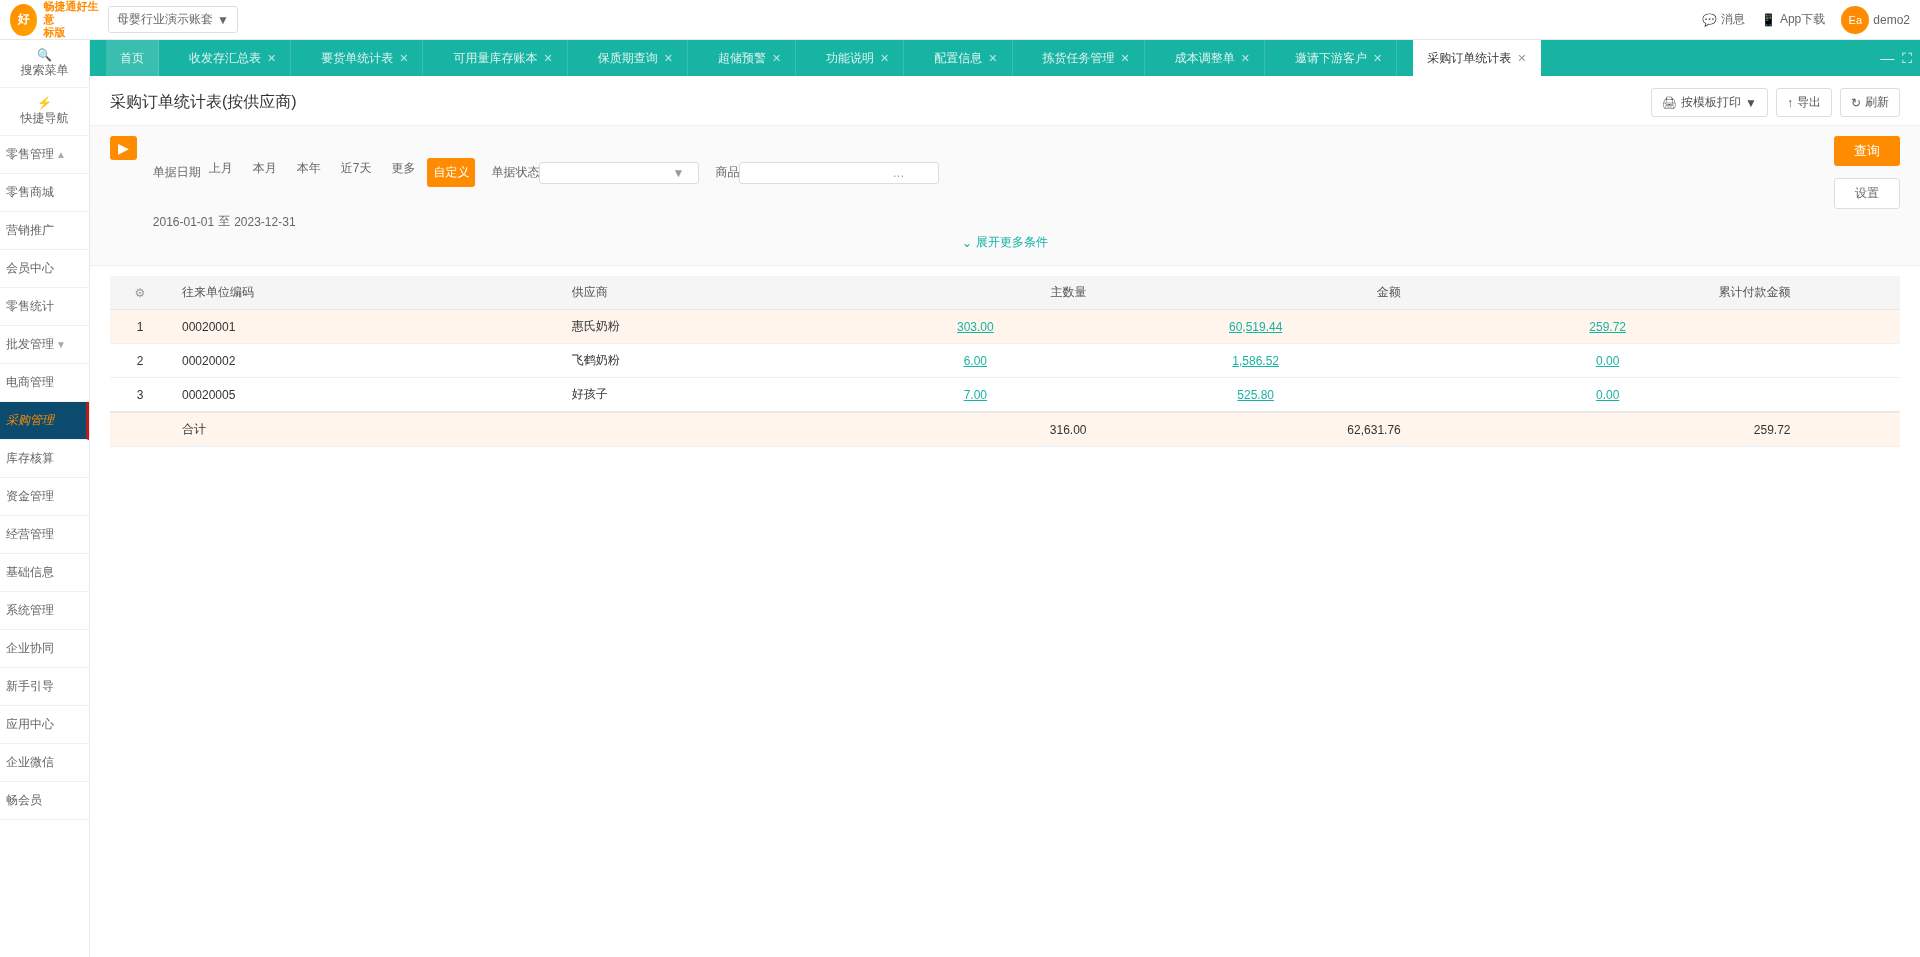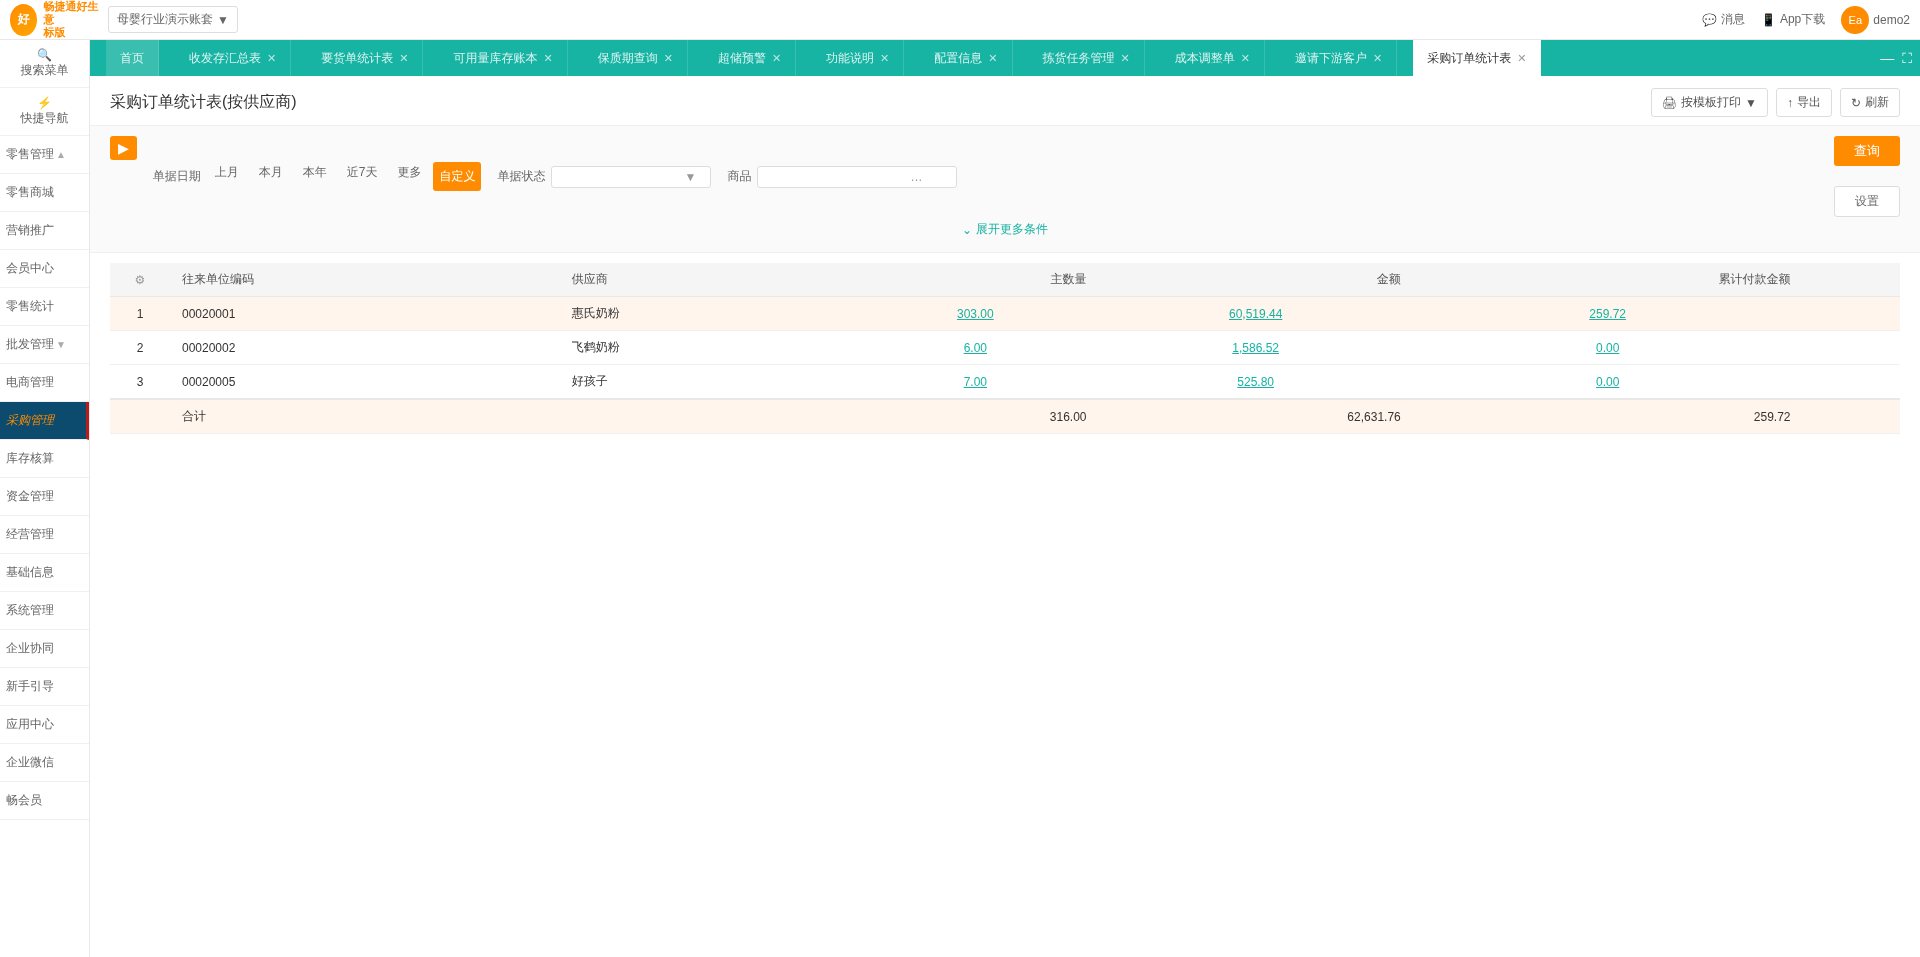--- a/index.html
+++ b/index.html
@@ -44,30 +44,30 @@
     .page-header { padding: 12px 20px 8px; display: flex; align-items: center; justify-content: space-between; border-bottom: 1px solid #f0f0f0; }
     .page-title { font-size: 16px; font-weight: normal; color: #333; }
     .page-actions { display: flex; align-items: center; gap: 8px; }
     .btn-print { display: flex; align-items: center; gap: 4px; padding: 5px 10px; border: 1px solid #ddd; border-radius: 3px; background: #fff; color: #555; font-size: 12px; cursor: pointer; }
     .btn-export { display: flex; align-items: center; gap: 4px; padding: 5px 10px; border: 1px solid #ddd; border-radius: 3px; background: #fff; color: #555; font-size: 12px; cursor: pointer; }
     .btn-refresh { display: flex; align-items: center; gap: 4px; padding: 5px 10px; border: 1px solid #ddd; border-radius: 3px; background: #fff; color: #555; font-size: 12px; cursor: pointer; }
 
     
     .filter-area { padding: 10px 20px; background: #fafafa; border-bottom: 1px solid #f0f0f0; }
     .filter-row { display: flex; align-items: center; gap: 16px; flex-wrap: wrap; }
-    .filter-item { display: flex; align-items: center; gap: 6px; }
+    .filter-item { display: flex; align-items: center; }
     .filter-label { color: #666; font-size: 12px; white-space: nowrap; }
     .filter-date-btns { display: flex; gap: 4px; }
     .date-btn { padding: 2px 8px; font-size: 12px; color: #666; cursor: pointer; border-radius: 2px; }
     .date-range { display: flex; align-items: center; gap: 4px; font-size: 12px; color: #666; }
     .date-tag-custom { background: #ff8c00; color: white; padding: 6px 6px; border-radius: 3px; font-size: 12px; }
     .filter-select { display: flex; align-items: center; gap: 4px; border: 1px solid #ddd; border-radius: 3px; padding: 3px 8px; min-width: 160px; background: #fff; font-size: 12px; color: #999; cursor: pointer; }
     .filter-input { display: flex; align-items: center; gap: 4px; border: 1px solid #ddd; border-radius: 3px; padding: 3px 8px; min-width: 200px; background: #fff; font-size: 12px; color: #999; cursor: pointer; }
     .btn-query { background: #ff8c00; color: white; border: none; border-radius: 3px; padding: 6px 20px; font-size: 13px; cursor: pointer; }
-    .btn-setting { background: #fff; color: #666; border: 1px solid #ddd; border-radius: 3px; padding: 6px 12px; font-size: 12px; cursor: pointer; margin-top: 16px; width: 100%; }
+    .btn-setting { background: #fff; color: #666; border: 1px solid #ddd; border-radius: 3px; padding: 6px 12px; font-size: 12px; cursor: pointer; margin-top: 8px; width: 100%; }
 
     .filter-right-actions { display: flex; flex-direction: column; gap: 4px; margin-left: auto; }
 
     .expand-more-row { display: flex; justify-content: center; padding: 4px; }
     .expand-more-btn { display: flex; align-items: center; gap: 4px; color: #17b3a3; font-size: 12px; cursor: pointer; }
 
     
     .table-container { padding: 0 20px; margin-top: 10px; }
     .data-table { width: 100%; border-collapse: collapse; }
     .data-table th { background: #f5f5f5; padding: 8px 12px; text-align: left; font-size: 12px; color: #555; font-weight: normal; border-bottom: 1px solid #e8e8e8; }
@@ -291,20 +291,25 @@
                 <span class="filter-label">商品</span>
                 <div class="filter-input">
                   <span style="min-width:140px;"></span>
                   <span>…</span>
                 </div>
               </div>
               <div class="filter-right-actions">
                 <button class="btn-query">查询</button>
                 <button class="btn-setting">设置</button>
               </div>
+            </div>
+            <div class="date-range" style="margin-top:4px;">
+              <span>2016-01-01</span>
+              <span> 至 </span>
+              <span>2023-12-31</span>
             </div>
           </div>
         </div>
         <div class="expand-more-row">
           <div class="expand-more-btn">
             <span>⌄</span>
             <span>展开更多条件</span>
           </div>
         </div>
       </div>

